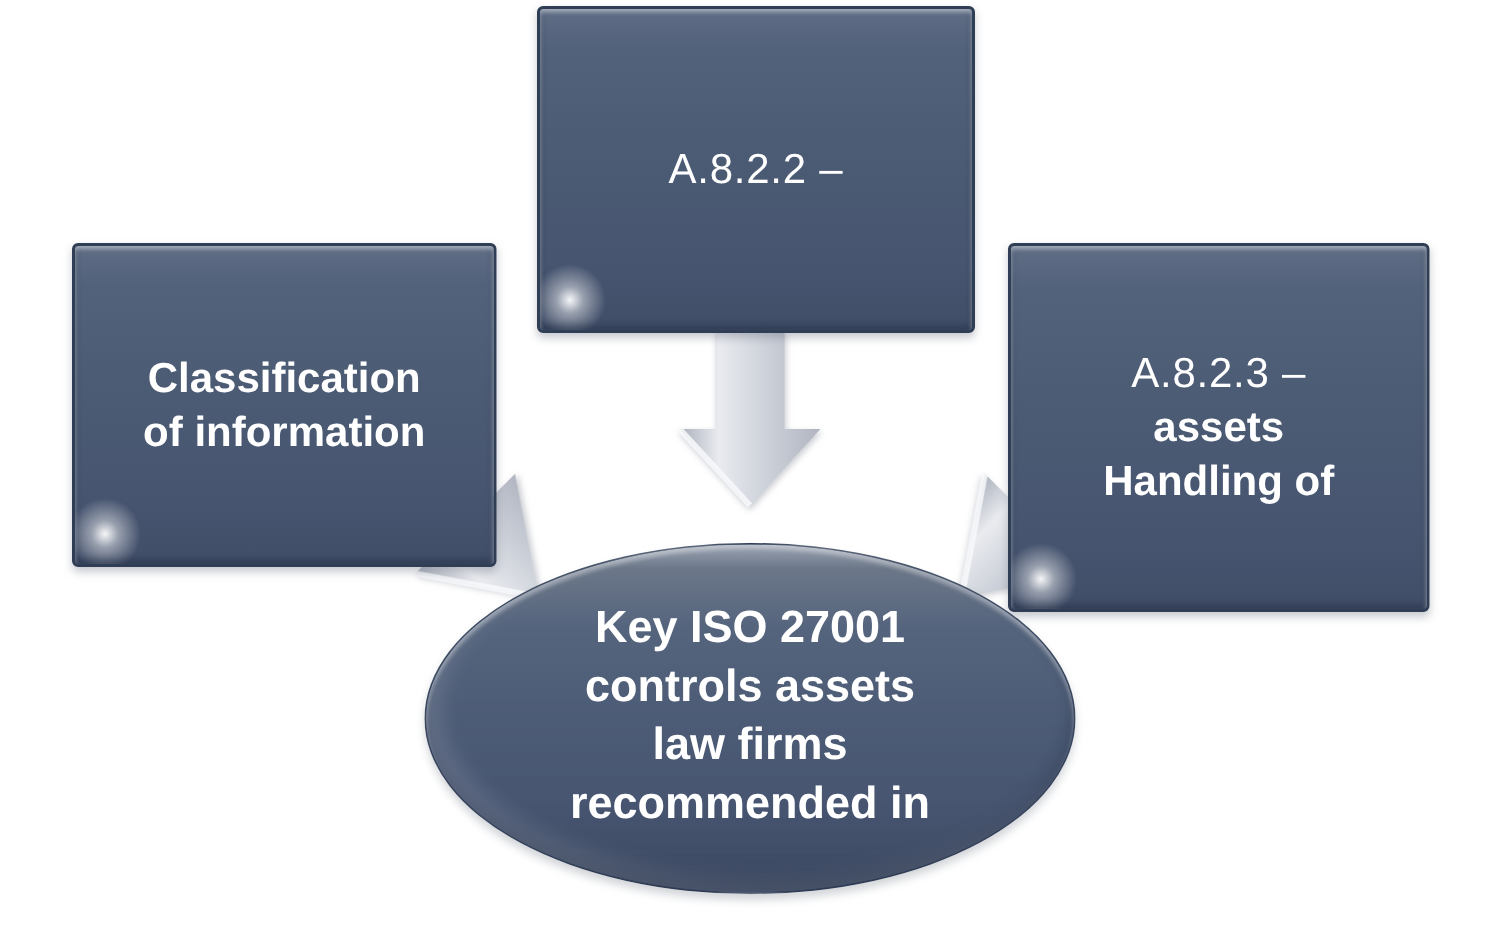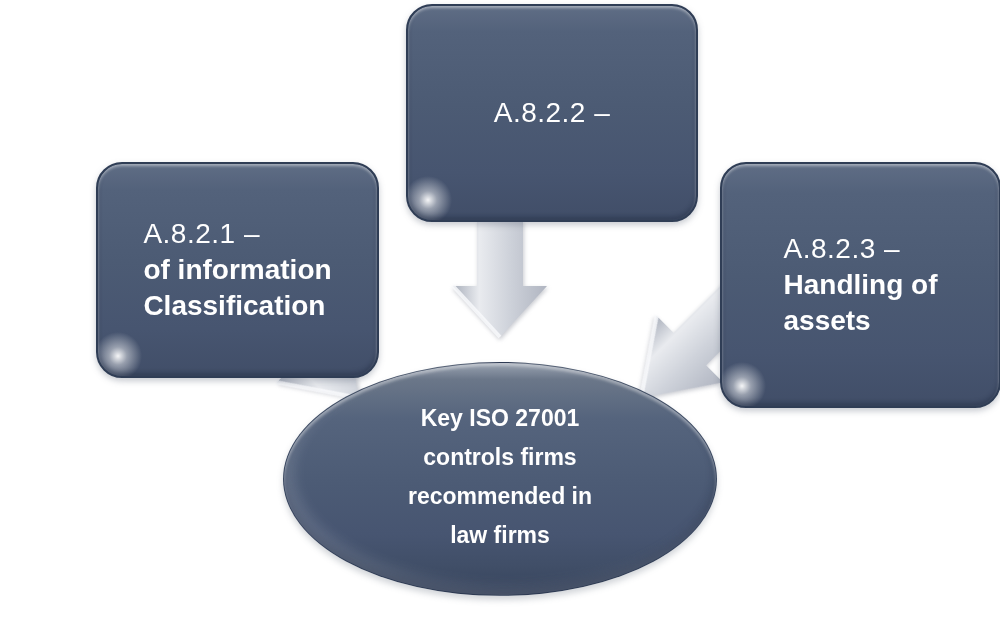--- a/index.html
+++ b/index.html
@@ -24,36 +24,35 @@
   }
   .arrow-center { left: 450px; top: 220px; width: 100px; height: 120px; }
   .arrow-left   { left: 258px; top: 272px; width: 100px; height: 150px; transform: rotate(-45deg); }
   .arrow-right  { left: 642px; top: 272px; width: 100px; height: 150px; transform: rotate(45deg); }
 
   
   .box {
     position: absolute;
     z-index: 2;
     border: 2px solid #2f3d55;
-    border-radius: 26px;
+    border-radius: 4px;
     box-sizing: border-box;
     display: flex;
     align-items: center;
     justify-content: center;
-    text-align: left;
+    text-align: center;
     color: #ffffff;
     background:
       radial-gradient(circle 26px at 20px calc(100% - 20px),
         rgba(255,255,255,.95) 0, rgba(255,255,255,.45) 9px, rgba(255,255,255,0) 24px),
       linear-gradient(180deg, #5f6d85 0%, #53627b 12%, #4c5b74 46%, #475570 78%, #414e68 100%);
     box-shadow:
       inset 0 2px 3px rgba(255,255,255,.45),
       inset 0 -3px 5px rgba(10,20,40,.30),
       0 3px 6px rgba(95,103,120,.35);
-    margin-left: 48px;
   }
   .box-top   { left: 358px; top: 4px;   width: 292px; height: 218px; }
   .box-left  { left: 48px;  top: 162px; width: 283px; height: 216px; }
   .box-right { left: 672px; top: 162px; width: 281px; height: 246px; }
 
   .box-text { line-height: 36px; font-size: 28px; }
   .box-text .code  { font-weight: 400; letter-spacing: .5px; }
   .box-text .bline { font-weight: 700; }
 
   
@@ -74,21 +73,21 @@
       linear-gradient(180deg,
         #9aa3b1 0%, #6b7789 7%, #55647d 24%, #4c5b75 52%,
         #475571 74%, #404e67 88%, #35425b 100%);
     box-shadow:
       inset 0 3px 3px rgba(255,255,255,.40),
       inset 8px -8px 14px rgba(225,232,242,.20),
       inset 0 -6px 10px rgba(15,25,48,.40),
       0 4px 6px rgba(95,103,120,.28);
   }
   .ellipse-text {
-    font-size: 23px;
+    font-size: 30px;
     font-weight: 700;
     line-height: 39px;
     padding-bottom: 4px;
   }
 </style>
 </head>
 <body>
 
 <div class="canvas">
 
@@ -126,42 +125,41 @@
         <stop offset="0.6" stop-color="#ced2da"></stop>
         <stop offset="1" stop-color="#b0b5c1"></stop>
       </linearGradient>
     </defs>
     <polygon points="27,0 73,0 73,78 97,78 50,147 3,78 27,78" fill="url(#agr)"></polygon>
     <polyline points="3,78 50,147" stroke="#f8f9fb" stroke-width="4" fill="none" opacity="0.85"></polyline>
   </svg>
 
   <div class="box box-left">
     <div class="box-text">
-      <div class="code">A.8.2.1 –</div>
+      <div class="bline">Classification</div>
       <div class="bline">of information</div>
-      <div class="bline">Classification</div>
     </div>
   </div>
 
   <div class="box box-top">
     <div class="box-text">
       <div class="code">A.8.2.2 –</div>
     </div>
   </div>
 
   <div class="box box-right">
     <div class="box-text">
       <div class="code">A.8.2.3 –</div>
+      <div class="bline">assets</div>
       <div class="bline">Handling of</div>
-      <div class="bline">assets</div>
     </div>
   </div>
 
   <div class="ellipse">
     <div class="ellipse-text">
       <div>Key ISO 27001</div>
-      <div>controls firms</div>
+      <div>controls assets</div>
+      <div>law firms</div>
       <div>recommended in</div>
-      <div>law firms</div>
     </div>
   </div>
 
 </div>
 
 </body></html>

